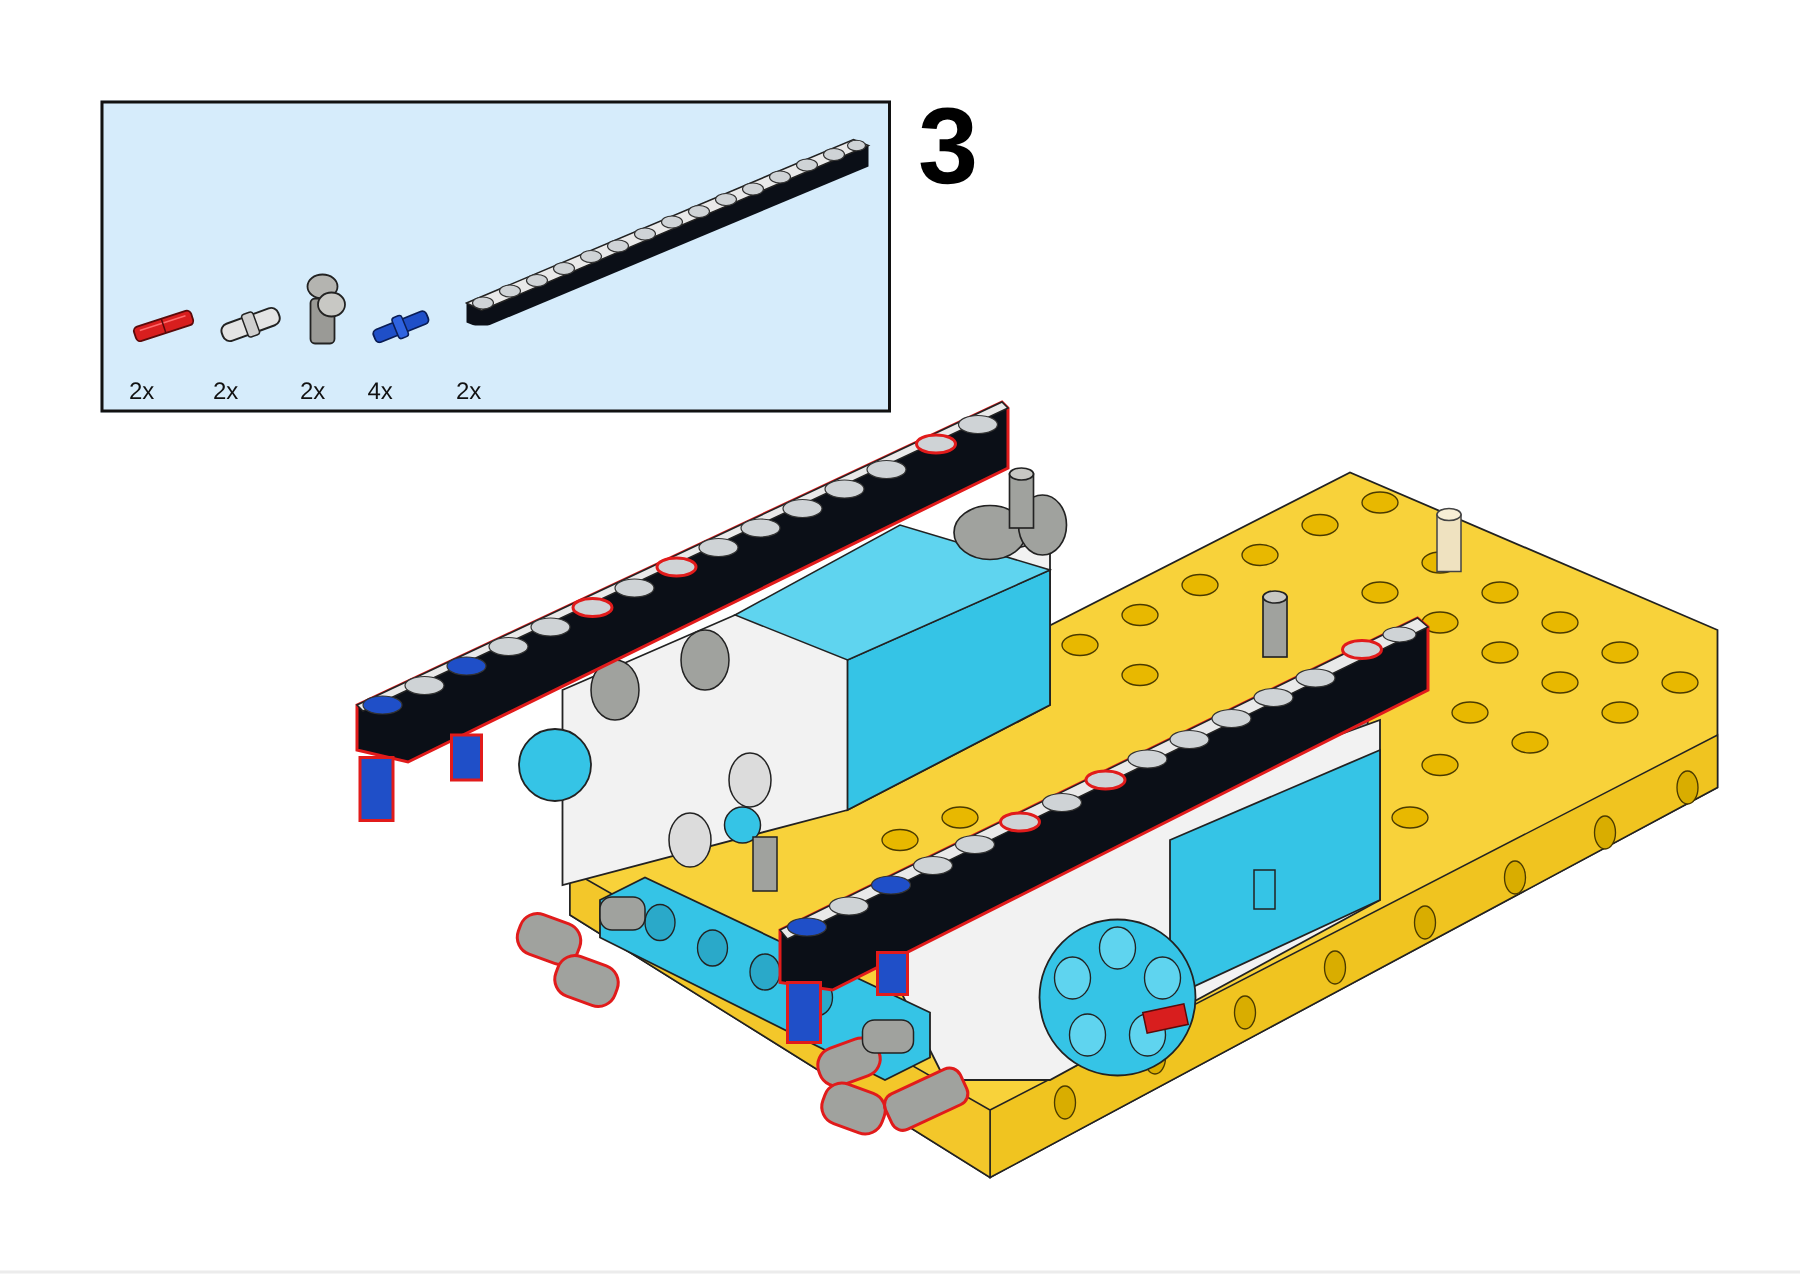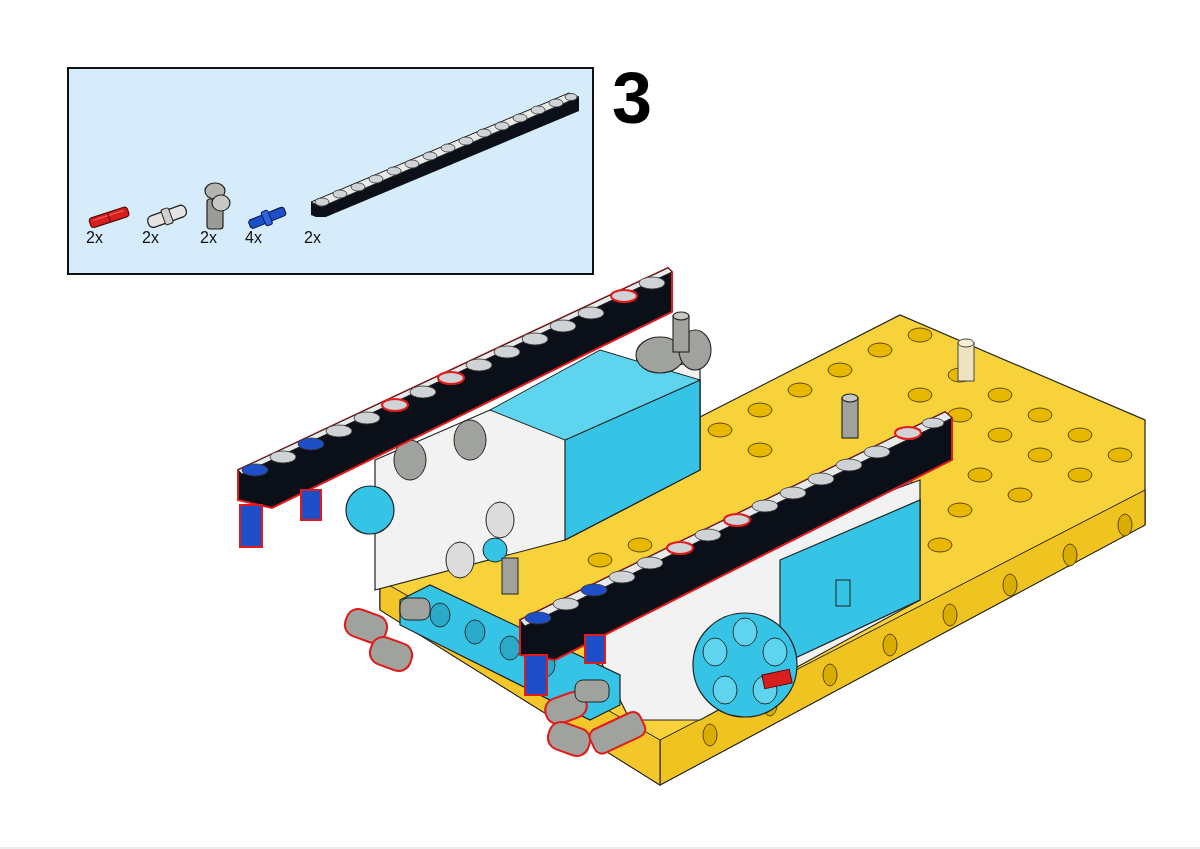--- a/index.html
+++ b/index.html
@@ -1,20 +1,20 @@
 <!DOCTYPE html>
 <html><head>
 <meta charset="utf-8">
 <style>
   html,body{margin:0;padding:0;background:#fff;}
   body{width:1200px;height:849px;position:relative;overflow:hidden;font-family:"Liberation Sans",sans-serif;}
   .page-bottom{position:absolute;left:0;right:0;bottom:0;height:2px;background:#ececec;}
   .callout{position:absolute;left:67px;top:67px;width:527px;height:208px;background:#d6ecfb;border:2px solid #111;box-sizing:border-box;}
   .part{position:absolute;}
-  .qty{position:absolute;font-size:16px;color:#111;top:160px;}
+  .qty{position:absolute;font-size:16px;color:#111;top:184px;}
   .step-number{position:absolute;left:612px;top:62px;font-size:72px;font-weight:bold;color:#000;line-height:1;font-family:"Liberation Sans",sans-serif;}
   .assembly{position:absolute;left:0;top:0;}
 </style>
 </head>
 <body>
 
 <div class="callout">
 
   <svg class="part" style="left:16px;top:136px" width="50" height="24">
     <g transform="rotate(-18 25 12)">

